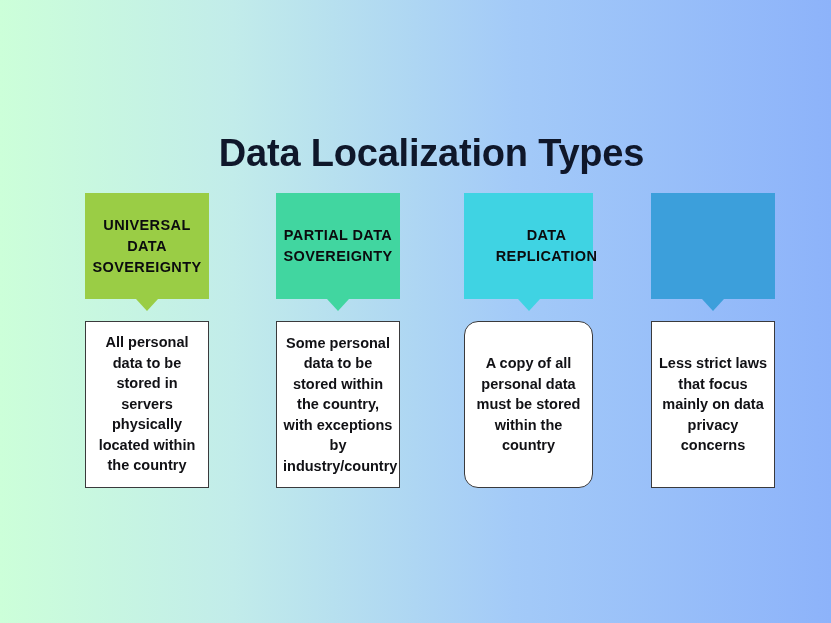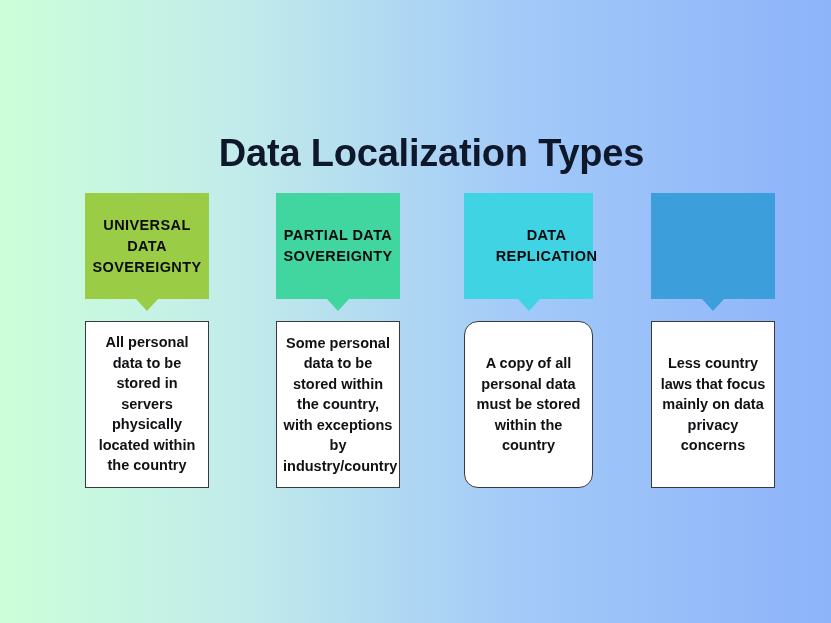--- a/index.html
+++ b/index.html
@@ -157,18 +157,18 @@
       <div class="desc-card" style="background: rgb(255, 255, 255); border-color: rgb(58, 58, 60);">
         <span class="desc-text">A copy of all personal data must be stored within the country</span>
       </div>
     </div>
 
     <div class="column c3">
       <div class="head-box" style="background-color: rgb(60, 159, 219); color: rgb(60, 159, 219);">
         <span class="pointer"></span>
       </div>
       <div class="desc-card" style="background: rgb(255, 255, 255); border-color: rgb(58, 58, 60);">
-        <span class="desc-text">Less country laws that focus mainly on data privacy concerns</span>
+        <span class="desc-text">Less strict laws that focus mainly on data privacy concerns</span>
       </div>
     </div>
 
   </div>
 </div>
 
 </body></html>

